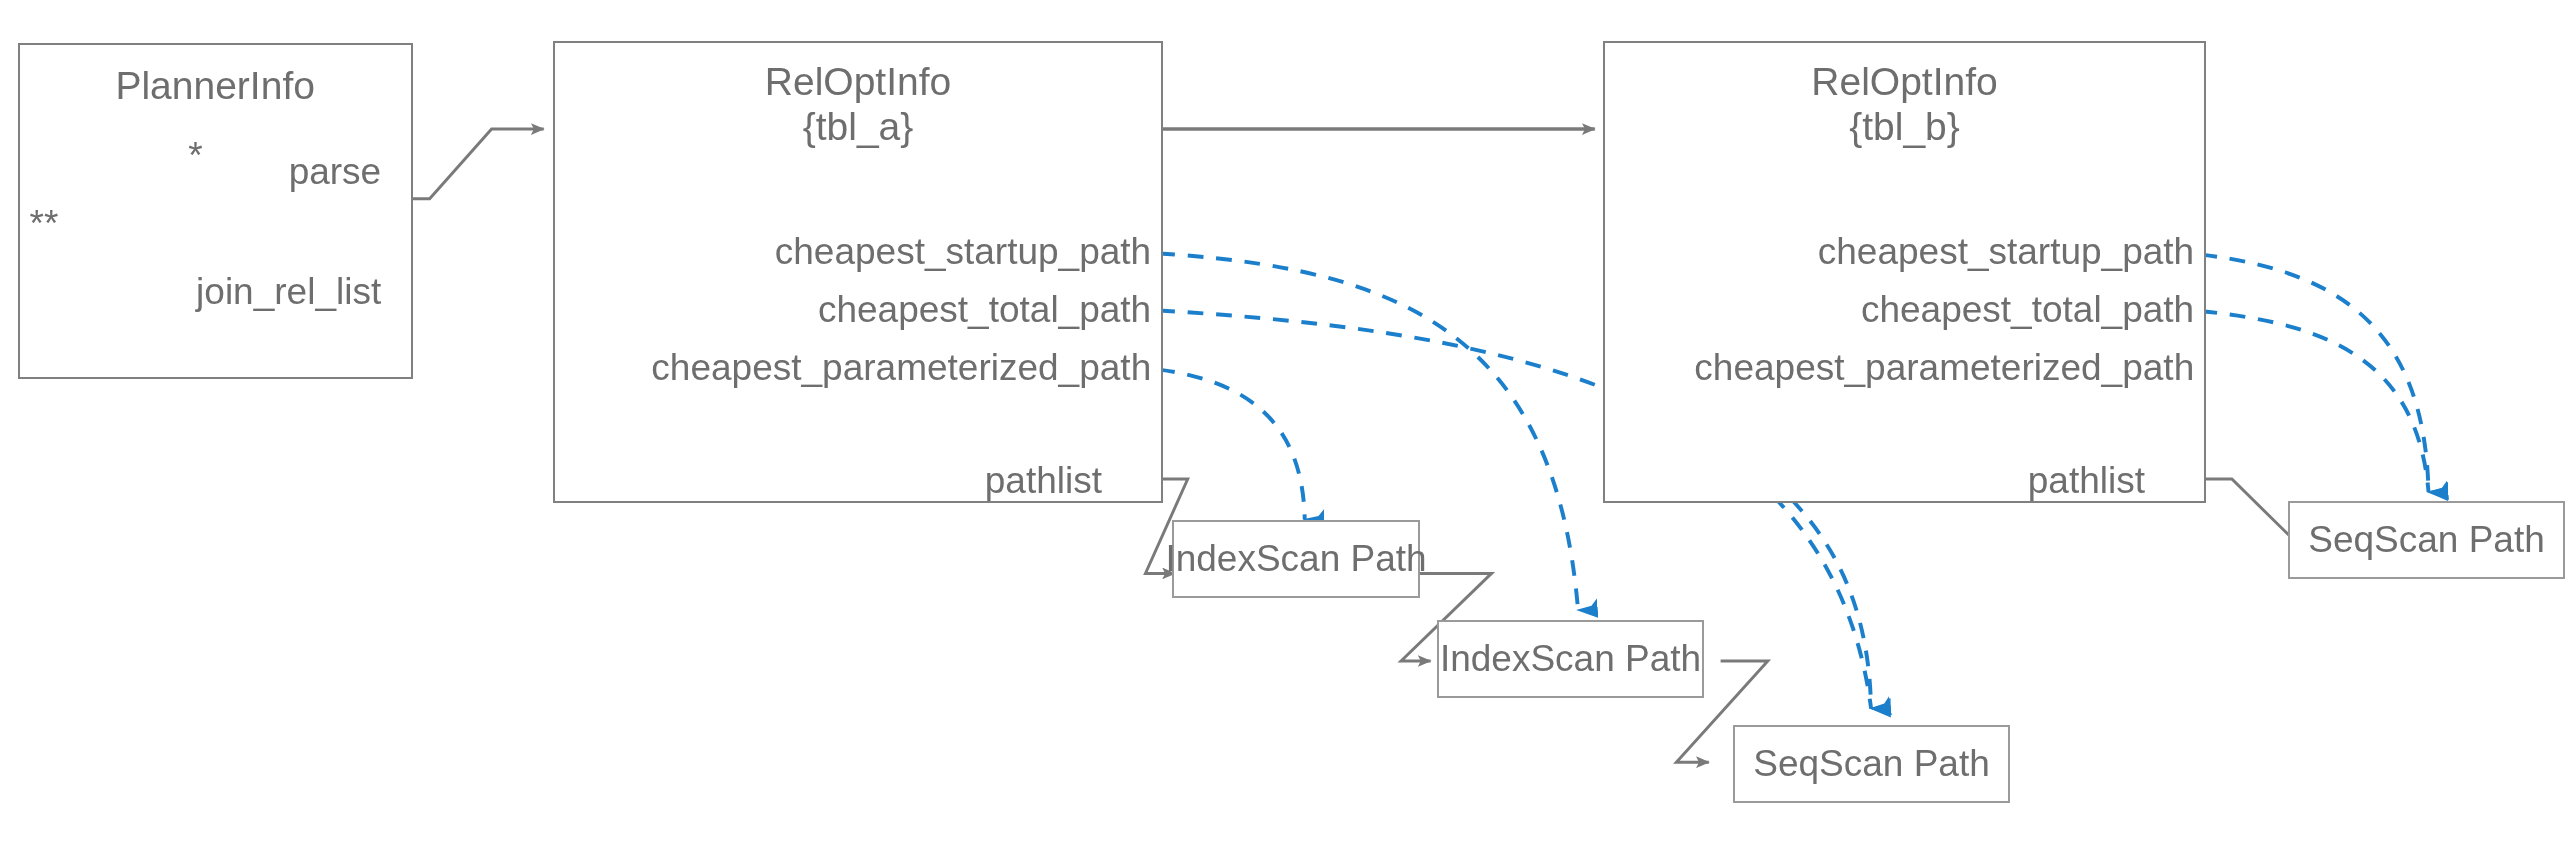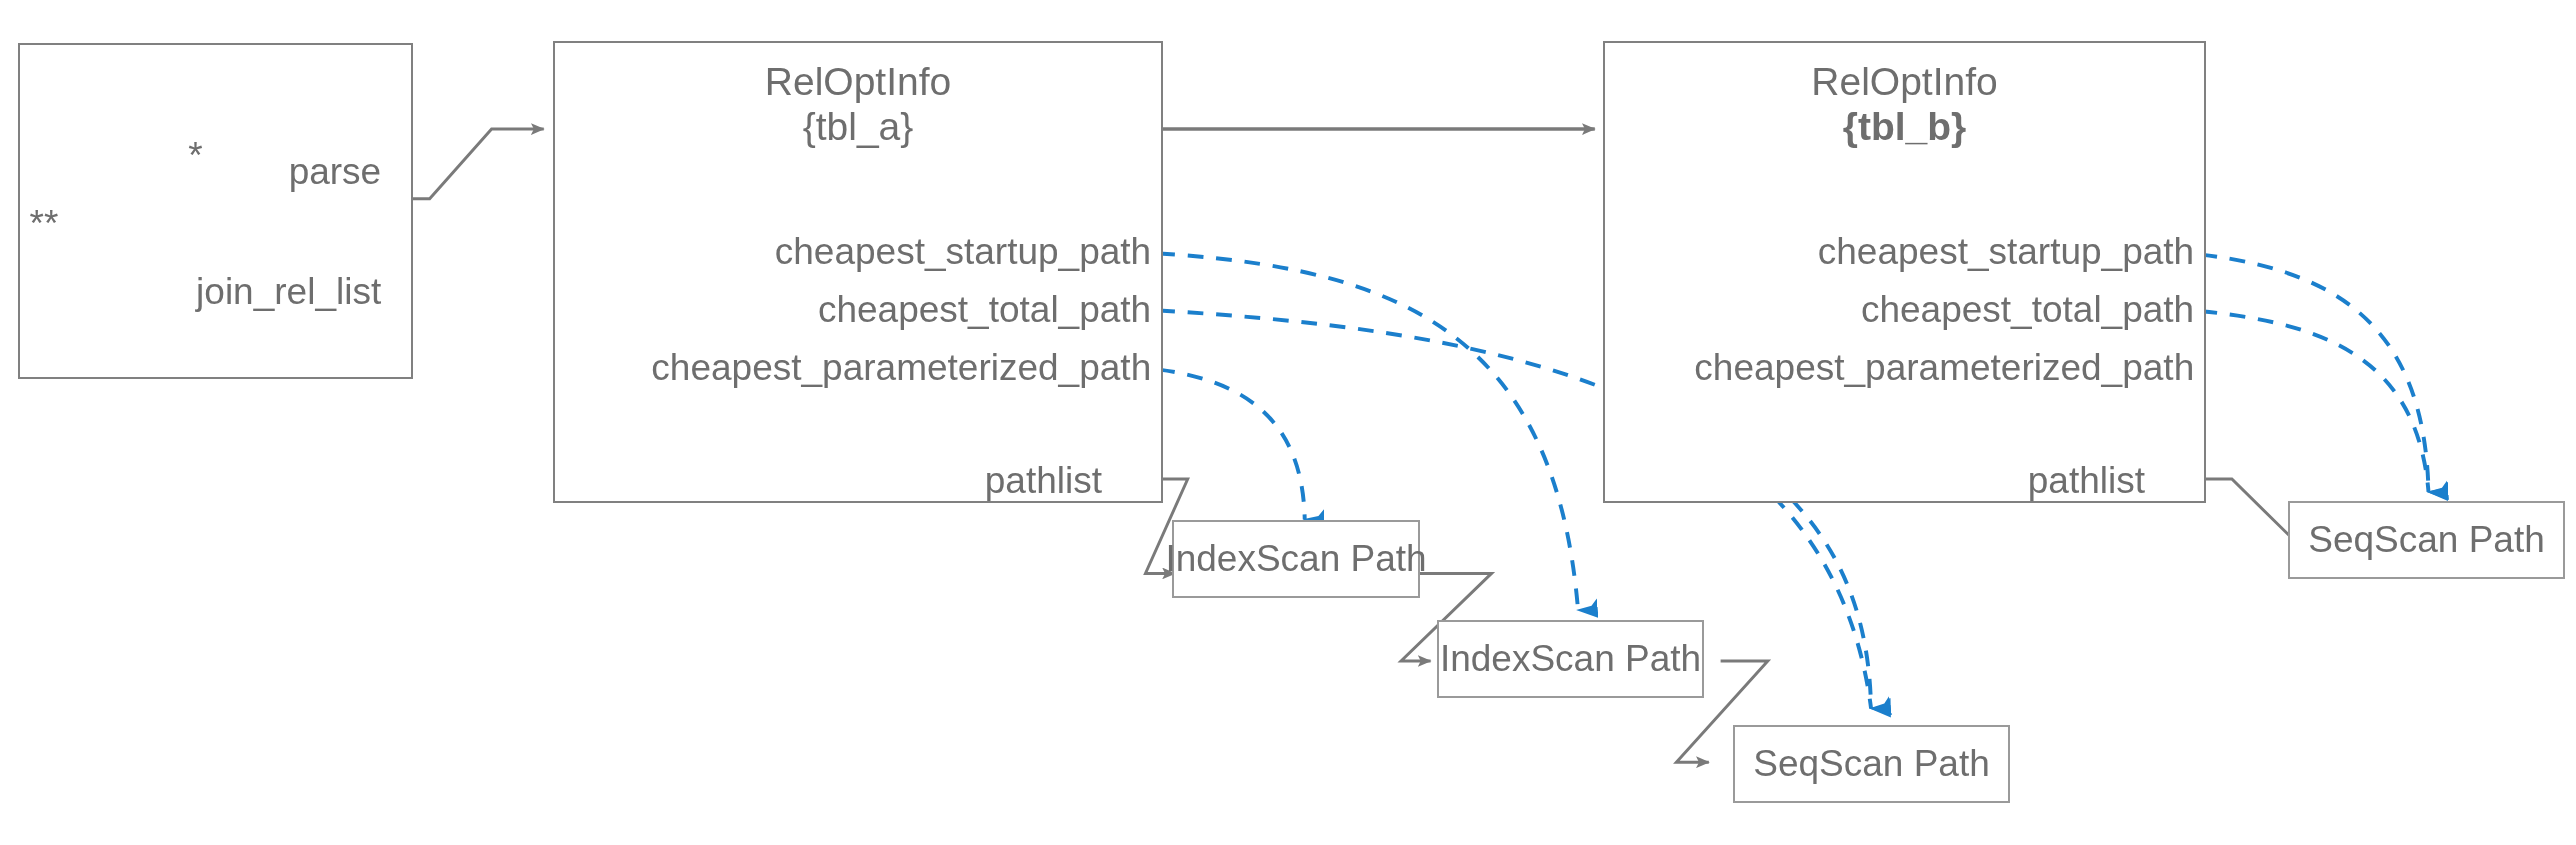--- a/index.html
+++ b/index.html
@@ -96,38 +96,39 @@
     <path d="M1150,373 C1270,380 1325,430 1327,528" fill="none" stroke="#1b7fcc" stroke-width="4" stroke-dasharray="16 13" marker-end="url(#arrow-blue)"></path>
 
     <path d="M2210,256 C2370,268 2466,325 2470,500" fill="none" stroke="#1b7fcc" stroke-width="4" stroke-dasharray="16 13" marker-end="url(#arrow-blue)"></path>
 
     <path d="M2210,314 C2360,324 2458,360 2470,500" fill="none" stroke="#1b7fcc" stroke-width="4" stroke-dasharray="16 13" marker-end="url(#arrow-blue)"></path>
 
     <path d="M1635,330 C1680,450 1898,460 1903,720" fill="none" stroke="#1b7fcc" stroke-width="4" stroke-dasharray="16 13" marker-end="url(#arrow-blue)"></path>
   </svg>
 
   <div class="node" style="left:17.7px; top:43px; width:395px; height:336px;">
+    <div class="node-title" style="top:17.7px;">PlannerInfo</div>
     <div class="field" style="right:208px; top:92px;">*</div>
     <div class="field" style="right:29.5px; top:108px;">parse</div>
     <div class="field" style="left:9.8px; top:160px;">**</div>
     <div class="field" style="right:29.5px; top:228px;margin-left:25px;">join_rel_list</div>
   </div>
 
   <div class="node" style="left:553px; top:41px; width:610px; height:462px;">
     <div class="node-title" style="top:15.7px;">RelOptInfo</div>
     <div class="node-title" style="top:61px;">{tbl_a}</div>
     <div class="field" style="right:9.8px; top:190px;">cheapest_startup_path</div>
     <div class="field" style="right:9.8px; top:248px;">cheapest_total_path</div>
     <div class="field" style="right:9.8px; top:306px;">cheapest_parameterized_path</div>
     <div class="field" style="right:59px; top:419px;">pathlist</div>
   </div>
 
   <div class="node" style="left:1603px; top:41px; width:603px; height:462px;">
     <div class="node-title" style="top:15.7px;">RelOptInfo</div>
-    <div class="node-title" style="top:61px;font-weight:bold;">{tbl_b}</div>
+    <div class="node-title" style="top:61px;">{tbl_b}</div>
     <div class="field" style="right:9.8px; top:190px;">cheapest_startup_path</div>
     <div class="field" style="right:9.8px; top:248px;">cheapest_total_path</div>
     <div class="field" style="right:9.8px; top:306px;">cheapest_parameterized_path</div>
     <div class="field" style="right:59px; top:419px;">pathlist</div>
   </div>
 
   <div class="pathbox" style="left:1172px; top:520px; width:248px; height:78px;">IndexScan Path</div>
 
   <div class="pathbox" style="left:1437px; top:620px; width:267px; height:78px;">IndexScan Path</div>
 

